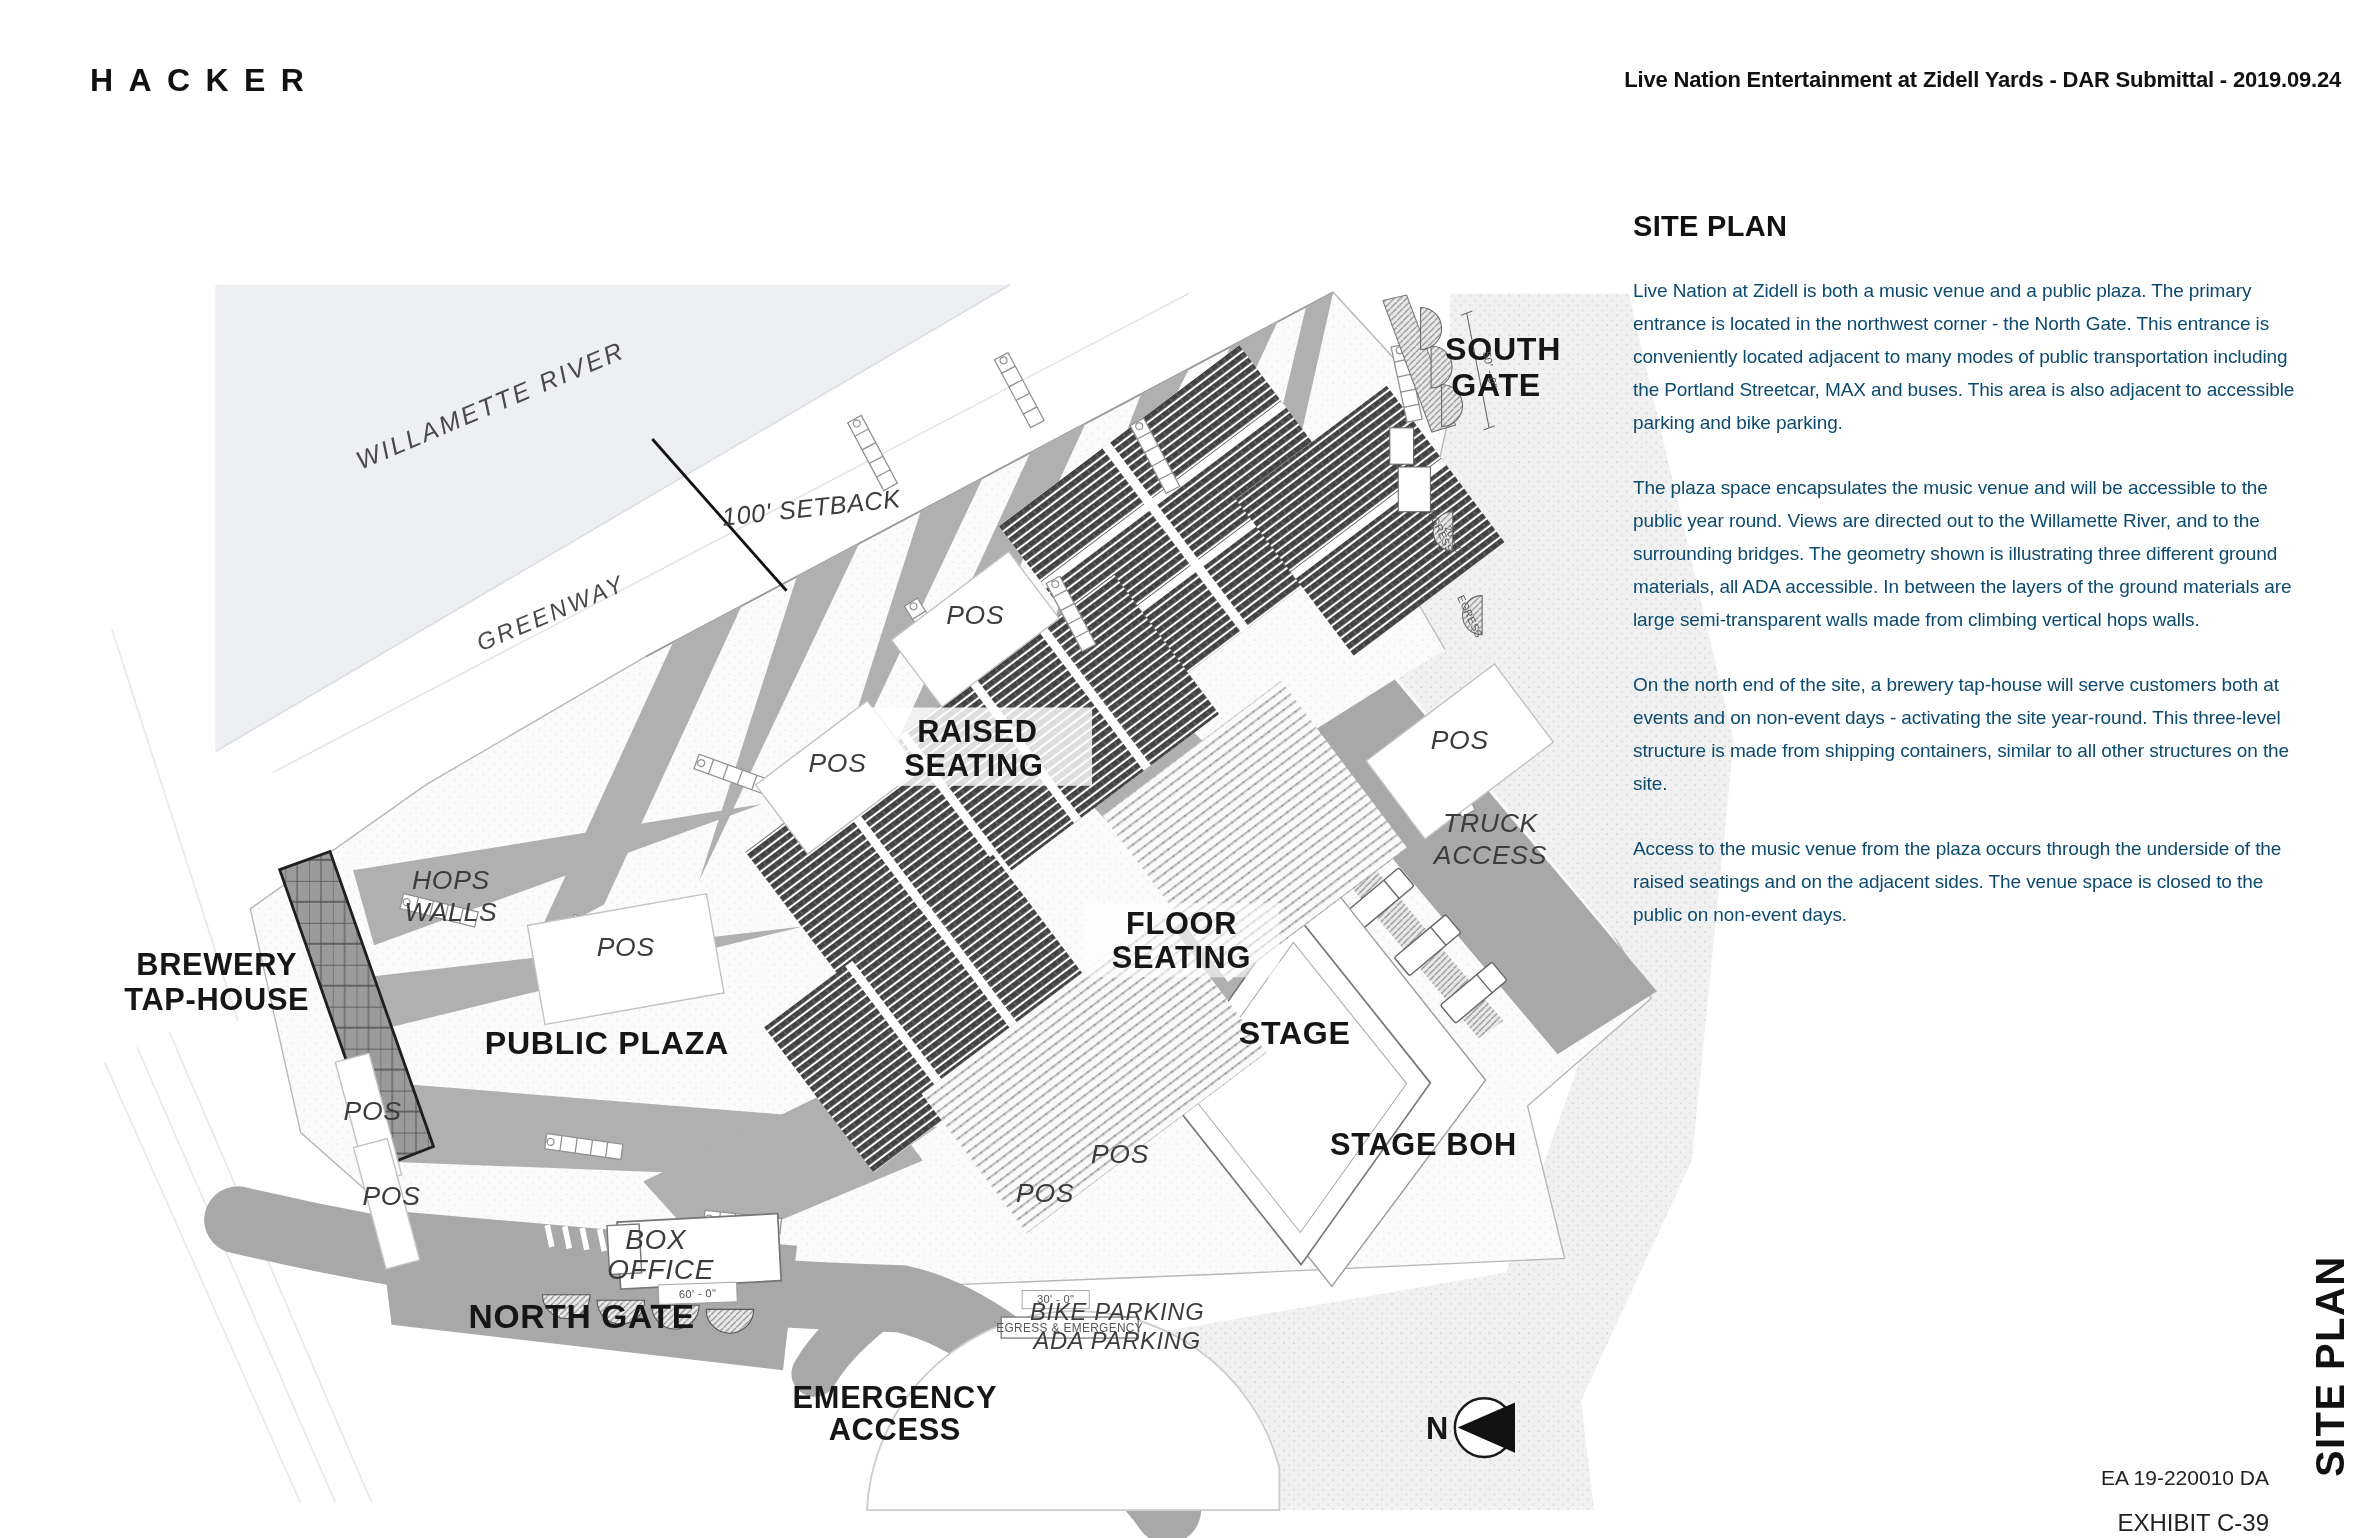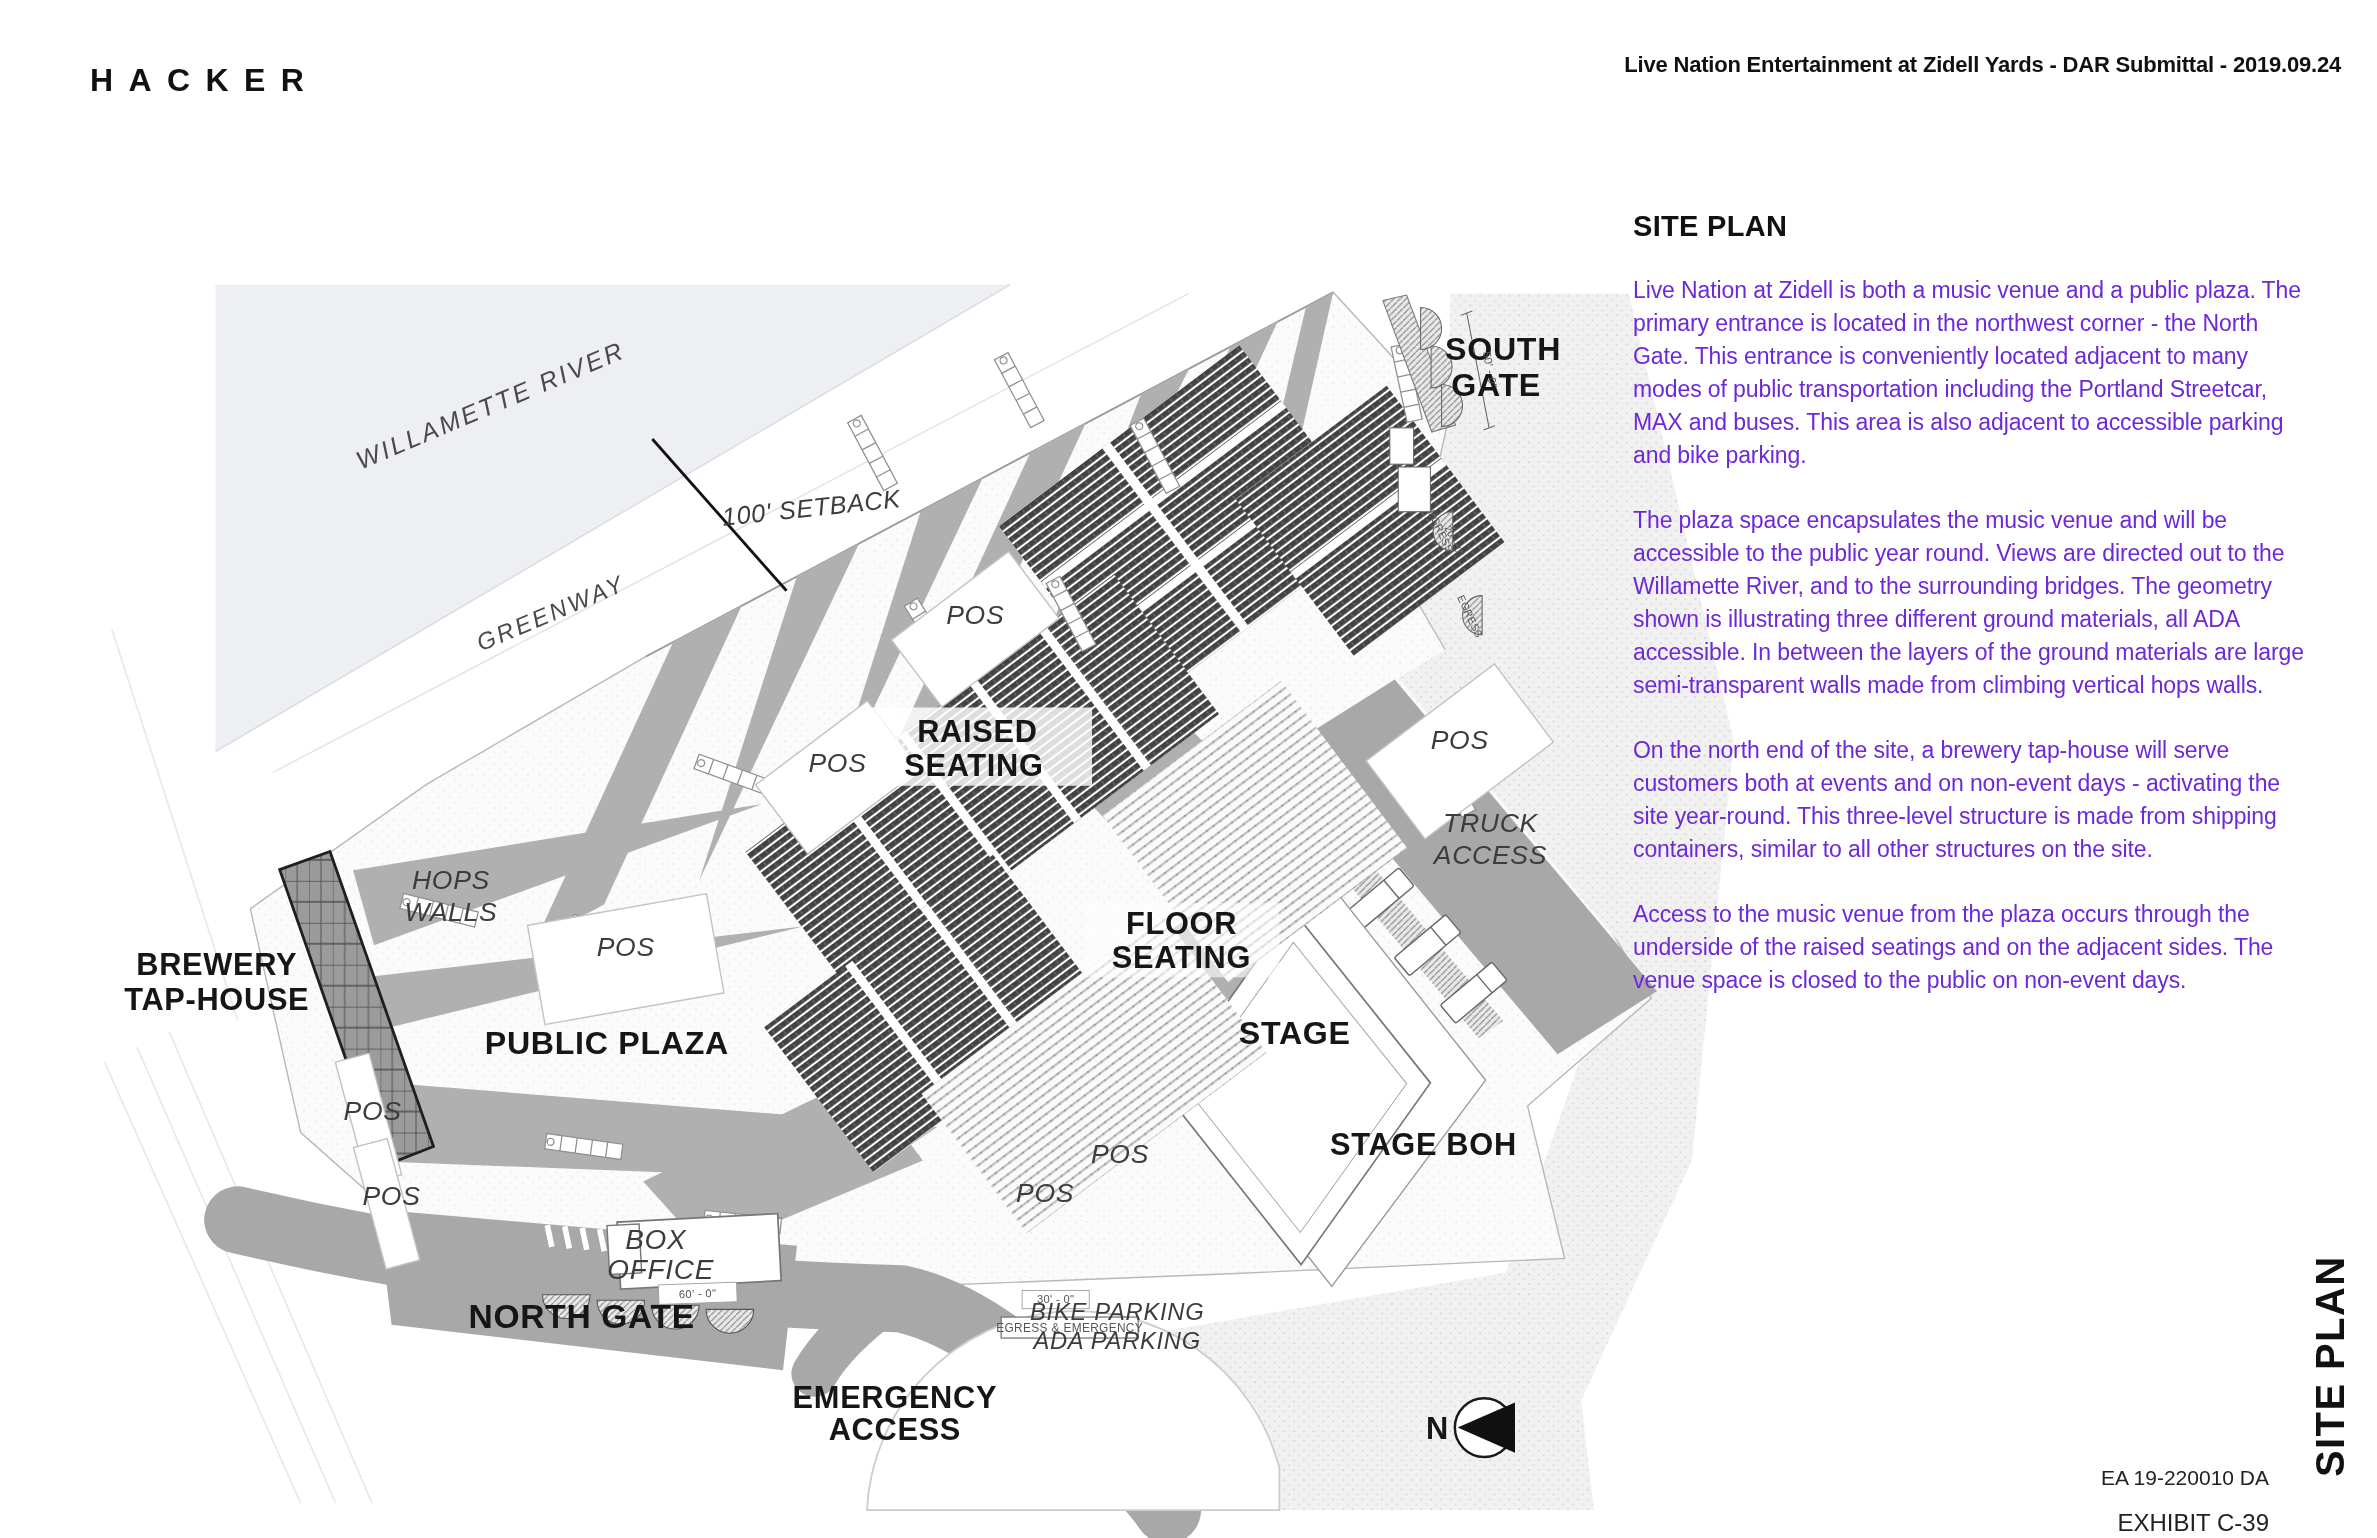--- a/index.html
+++ b/index.html
@@ -1,23 +1,23 @@
 <!DOCTYPE html>
 <html style="font-size:11.2px"><head>
 <meta charset="utf-8">
 <style>
   html,body{margin:0;padding:0;background:#ffffff;}
   body{width:2377px;height:1538px;position:relative;overflow:hidden;
        font-family:"Liberation Sans",sans-serif;color:#1a1a1a;}
   .abs{position:absolute;}
   #logo{left:70px;top:62px;font-size:32px;font-weight:700;letter-spacing:15.4px;color:#111;margin-left:20px;}
-  #doc-title{right:36px;top:52px;font-size:22px;font-weight:600;letter-spacing:-0.2px;color:#111;}
+  #doc-title{right:36px;top:67px;font-size:22px;font-weight:600;letter-spacing:-0.2px;color:#111;}
   #sidebar{left:1633px;top:210px;width:673px;}
   #sidebar h1{font-size:29px;font-weight:700;letter-spacing:0.3px;margin:0 0 31px 0;color:#111;}
-  #sidebar p{font-size:23px;line-height:33px;letter-spacing:-0.1px;margin:0 0 32px 0;color:#6d28d9;font-weight:400;}
+  #sidebar p{font-size:19px;line-height:33px;letter-spacing:-0.1px;margin:0 0 32px 0;color:#0c4a6e;font-weight:400;}
   #case-no{right:108px;top:1466px;font-size:21px;color:#222;text-align:center;}
   #exhibit{right:108px;top:1509px;font-size:24px;color:#222;text-align:right;}
   #tab-vertical{left:2308px;top:1270px;height:207px;writing-mode:vertical-rl;transform:rotate(180deg);
       font-size:40px;font-weight:700;letter-spacing:1.4px;color:#111;white-space:nowrap;}
   svg{position:absolute;left:0;top:0;}
   svg text{font-family:"Liberation Sans",sans-serif;}
   .lb{font-weight:700;fill:#161616;letter-spacing:1px;}
   .li{font-style:italic;fill:#3c3c3c;font-weight:400;letter-spacing:1px;}
   .lf{font-style:italic;fill:#4a4a4a;font-weight:400;letter-spacing:4px;}
   .dim{fill:#555;font-weight:400;letter-spacing:.5px;}

